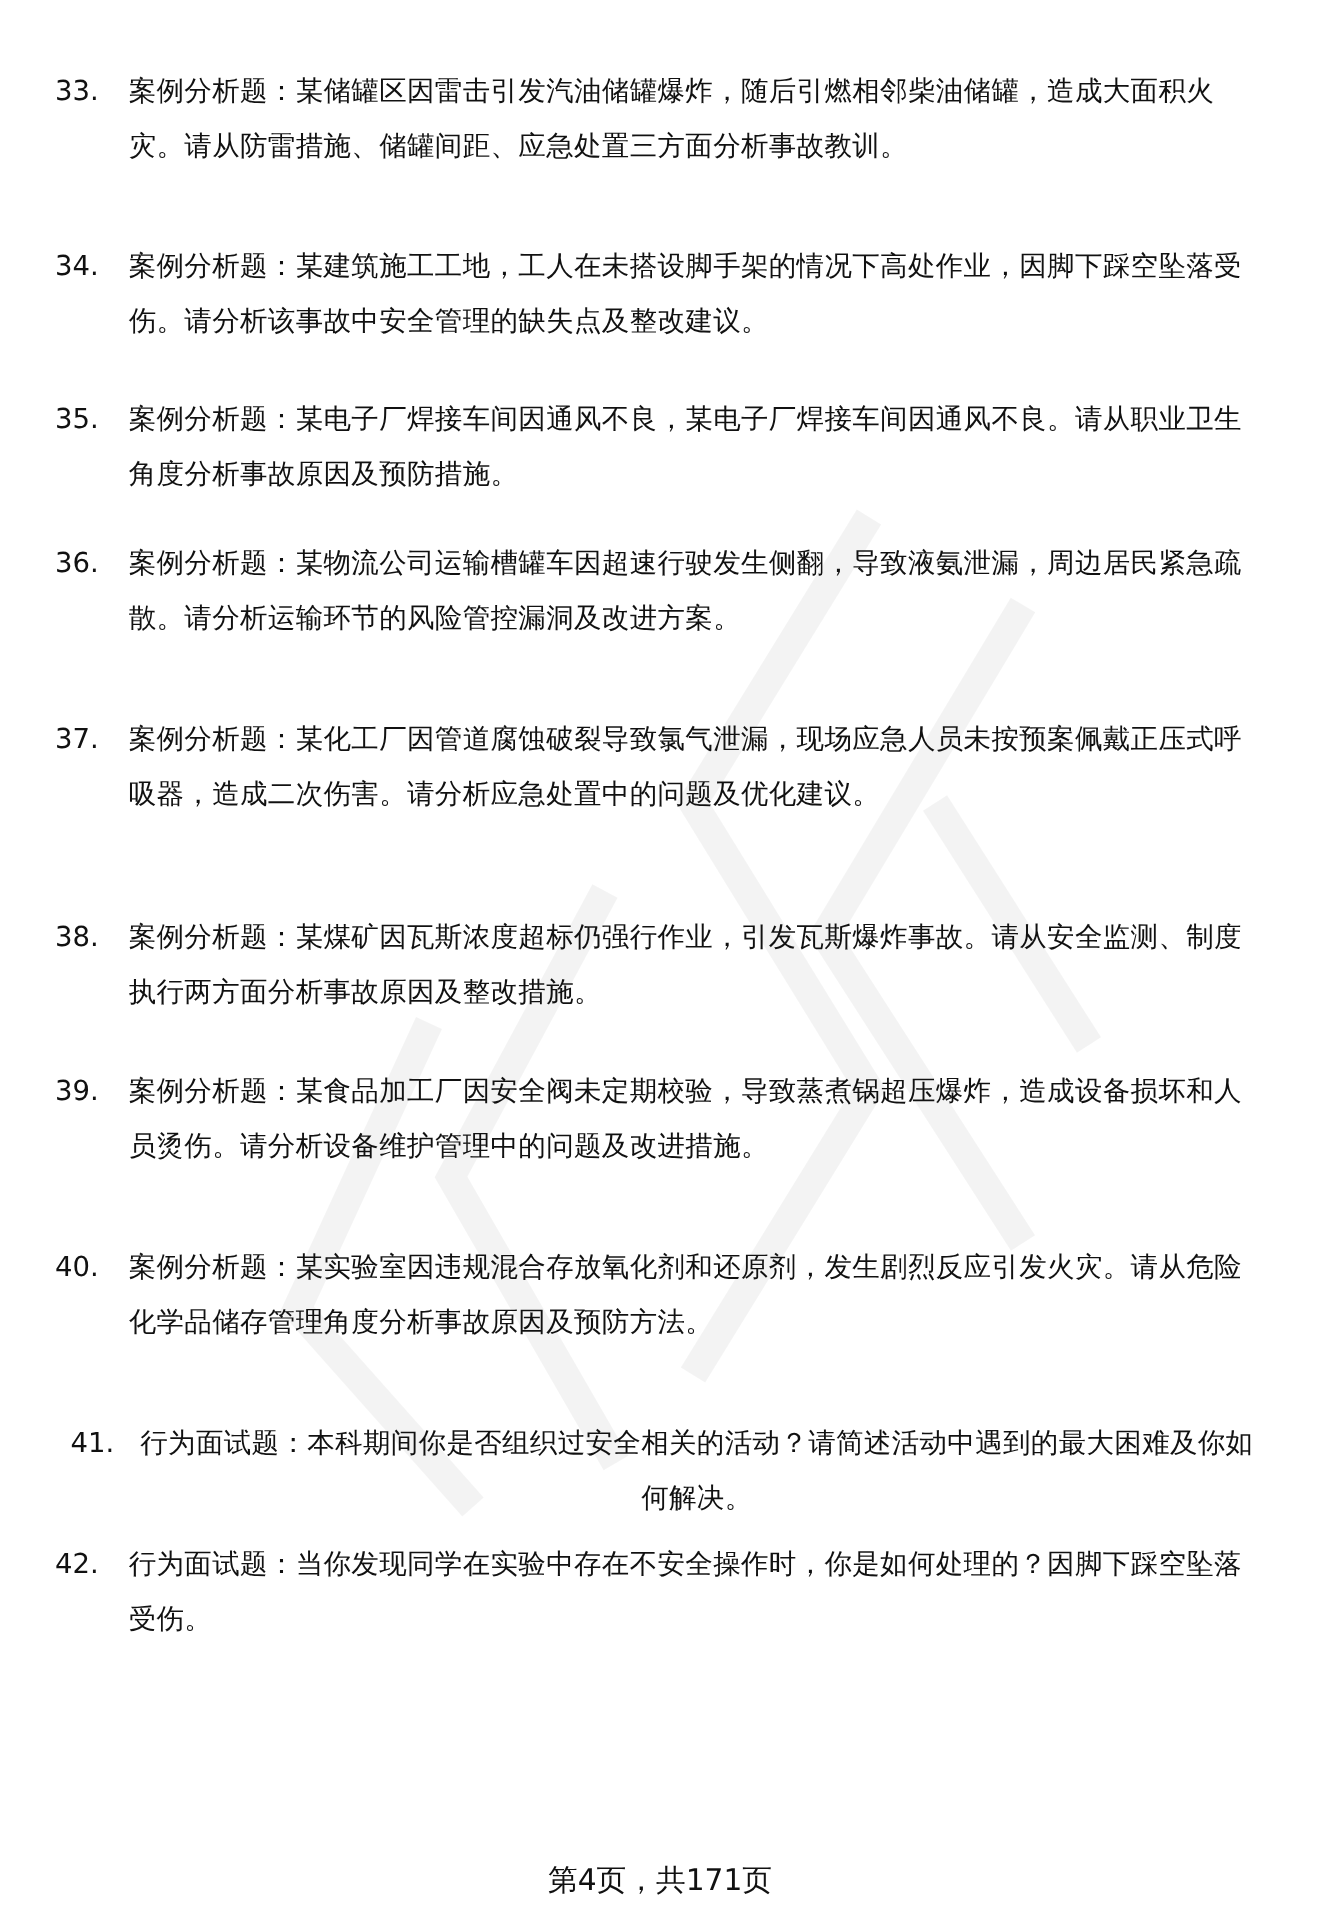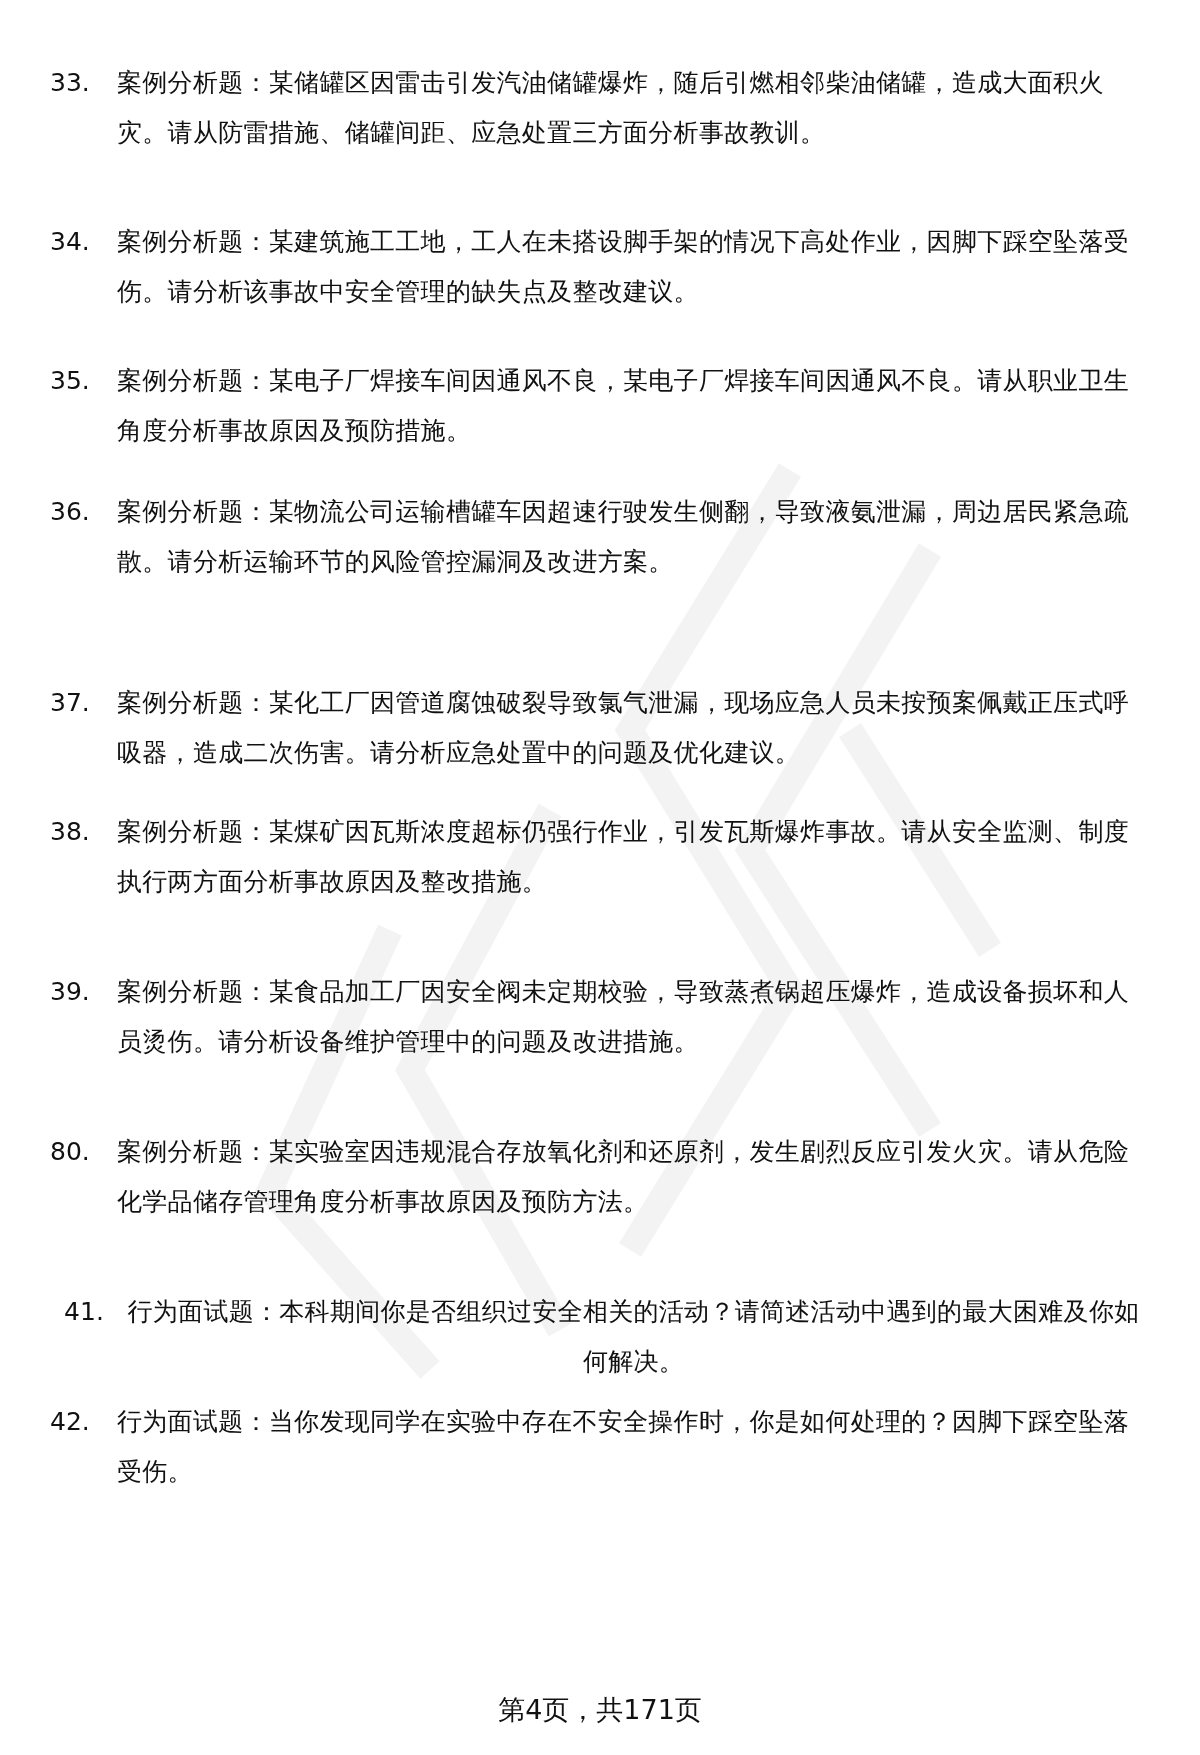--- a/index.html
+++ b/index.html
@@ -45,34 +45,34 @@
   <span class="body">案例分析题：某建筑施工工地，工人在未搭设脚手架的情况下高处作业，因脚下踩空坠落受伤。请分析该事故中安全管理的缺失点及整改建议。</span>
 </div>
 <div class="q" style="top:356px;">
   <span class="num">35.</span>
   <span class="body">案例分析题：某电子厂焊接车间因通风不良，某电子厂焊接车间因通风不良。请从职业卫生角度分析事故原因及预防措施。</span>
 </div>
 <div class="q" style="top:487px;">
   <span class="num">36.</span>
   <span class="body">案例分析题：某物流公司运输槽罐车因超速行驶发生侧翻，导致液氨泄漏，周边居民紧急疏散。请分析运输环节的风险管控漏洞及改进方案。</span>
 </div>
-<div class="q" style="top:647px;margin-top:31px;">
+<div class="q" style="top:647px;">
   <span class="num">37.</span>
   <span class="body">案例分析题：某化工厂因管道腐蚀破裂导致氯气泄漏，现场应急人员未按预案佩戴正压式呼吸器，造成二次伤害。请分析应急处置中的问题及优化建议。</span>
 </div>
-<div class="q" style="top:807px;">
+<div class="q" style="top:827px;">
   <span class="num">38.</span>
   <span class="body">案例分析题：某煤矿因瓦斯浓度超标仍强行作业，引发瓦斯爆炸事故。请从安全监测、制度执行两方面分析事故原因及整改措施。</span>
 </div>
 <div class="q" style="top:967px;">
   <span class="num">39.</span>
   <span class="body">案例分析题：某食品加工厂因安全阀未定期校验，导致蒸煮锅超压爆炸，造成设备损坏和人员烫伤。请分析设备维护管理中的问题及改进措施。</span>
 </div>
 <div class="q" style="top:1127px;">
-  <span class="num">80.</span>
+  <span class="num">40.</span>
   <span class="body">案例分析题：某实验室因违规混合存放氧化剂和还原剂，发生剧烈反应引发火灾。请从危险化学品储存管理角度分析事故原因及预防方法。</span>
 </div>
 <div class="q" style="top:1287px;text-align:center;">
   <span class="num">41.</span>
   <span class="body">行为面试题：本科期间你是否组织过安全相关的活动？请简述活动中遇到的最大困难及你如何解决。</span>
 </div>
 <div class="q" style="top:1397px;">
   <span class="num">42.</span>
   <span class="body">行为面试题：当你发现同学在实验中存在不安全操作时，你是如何处理的？因脚下踩空坠落受伤。</span>
 </div>

